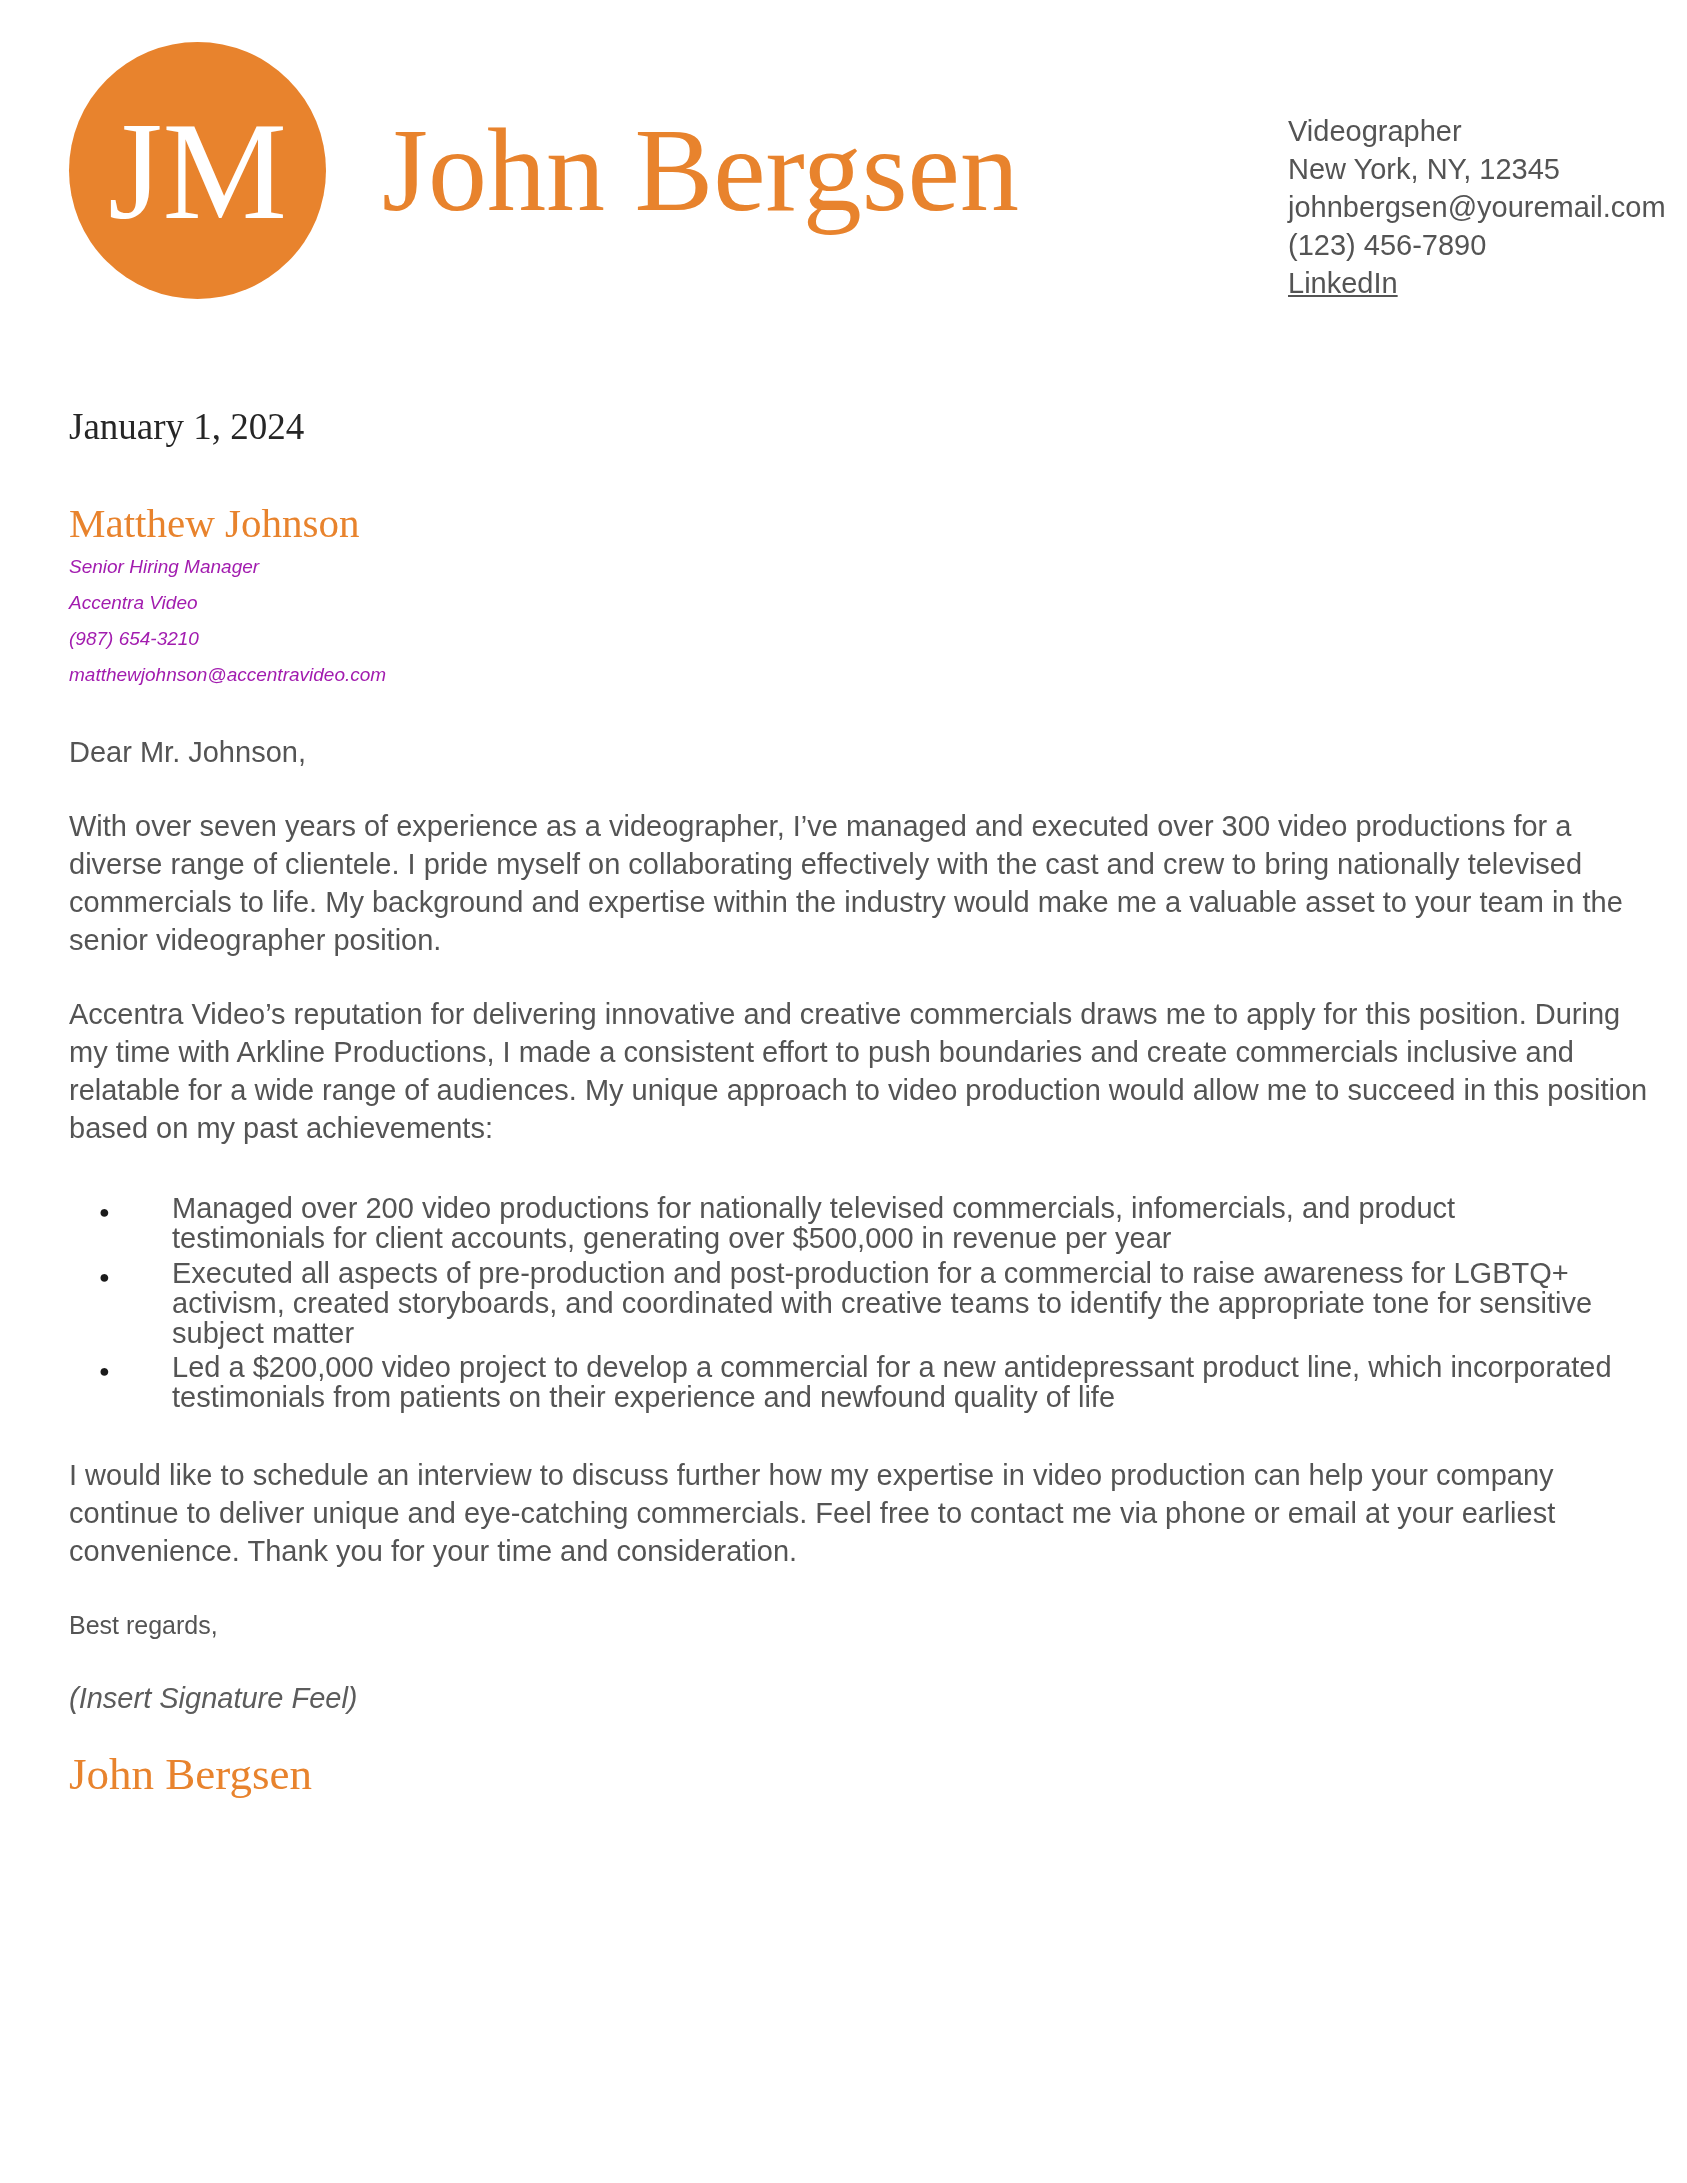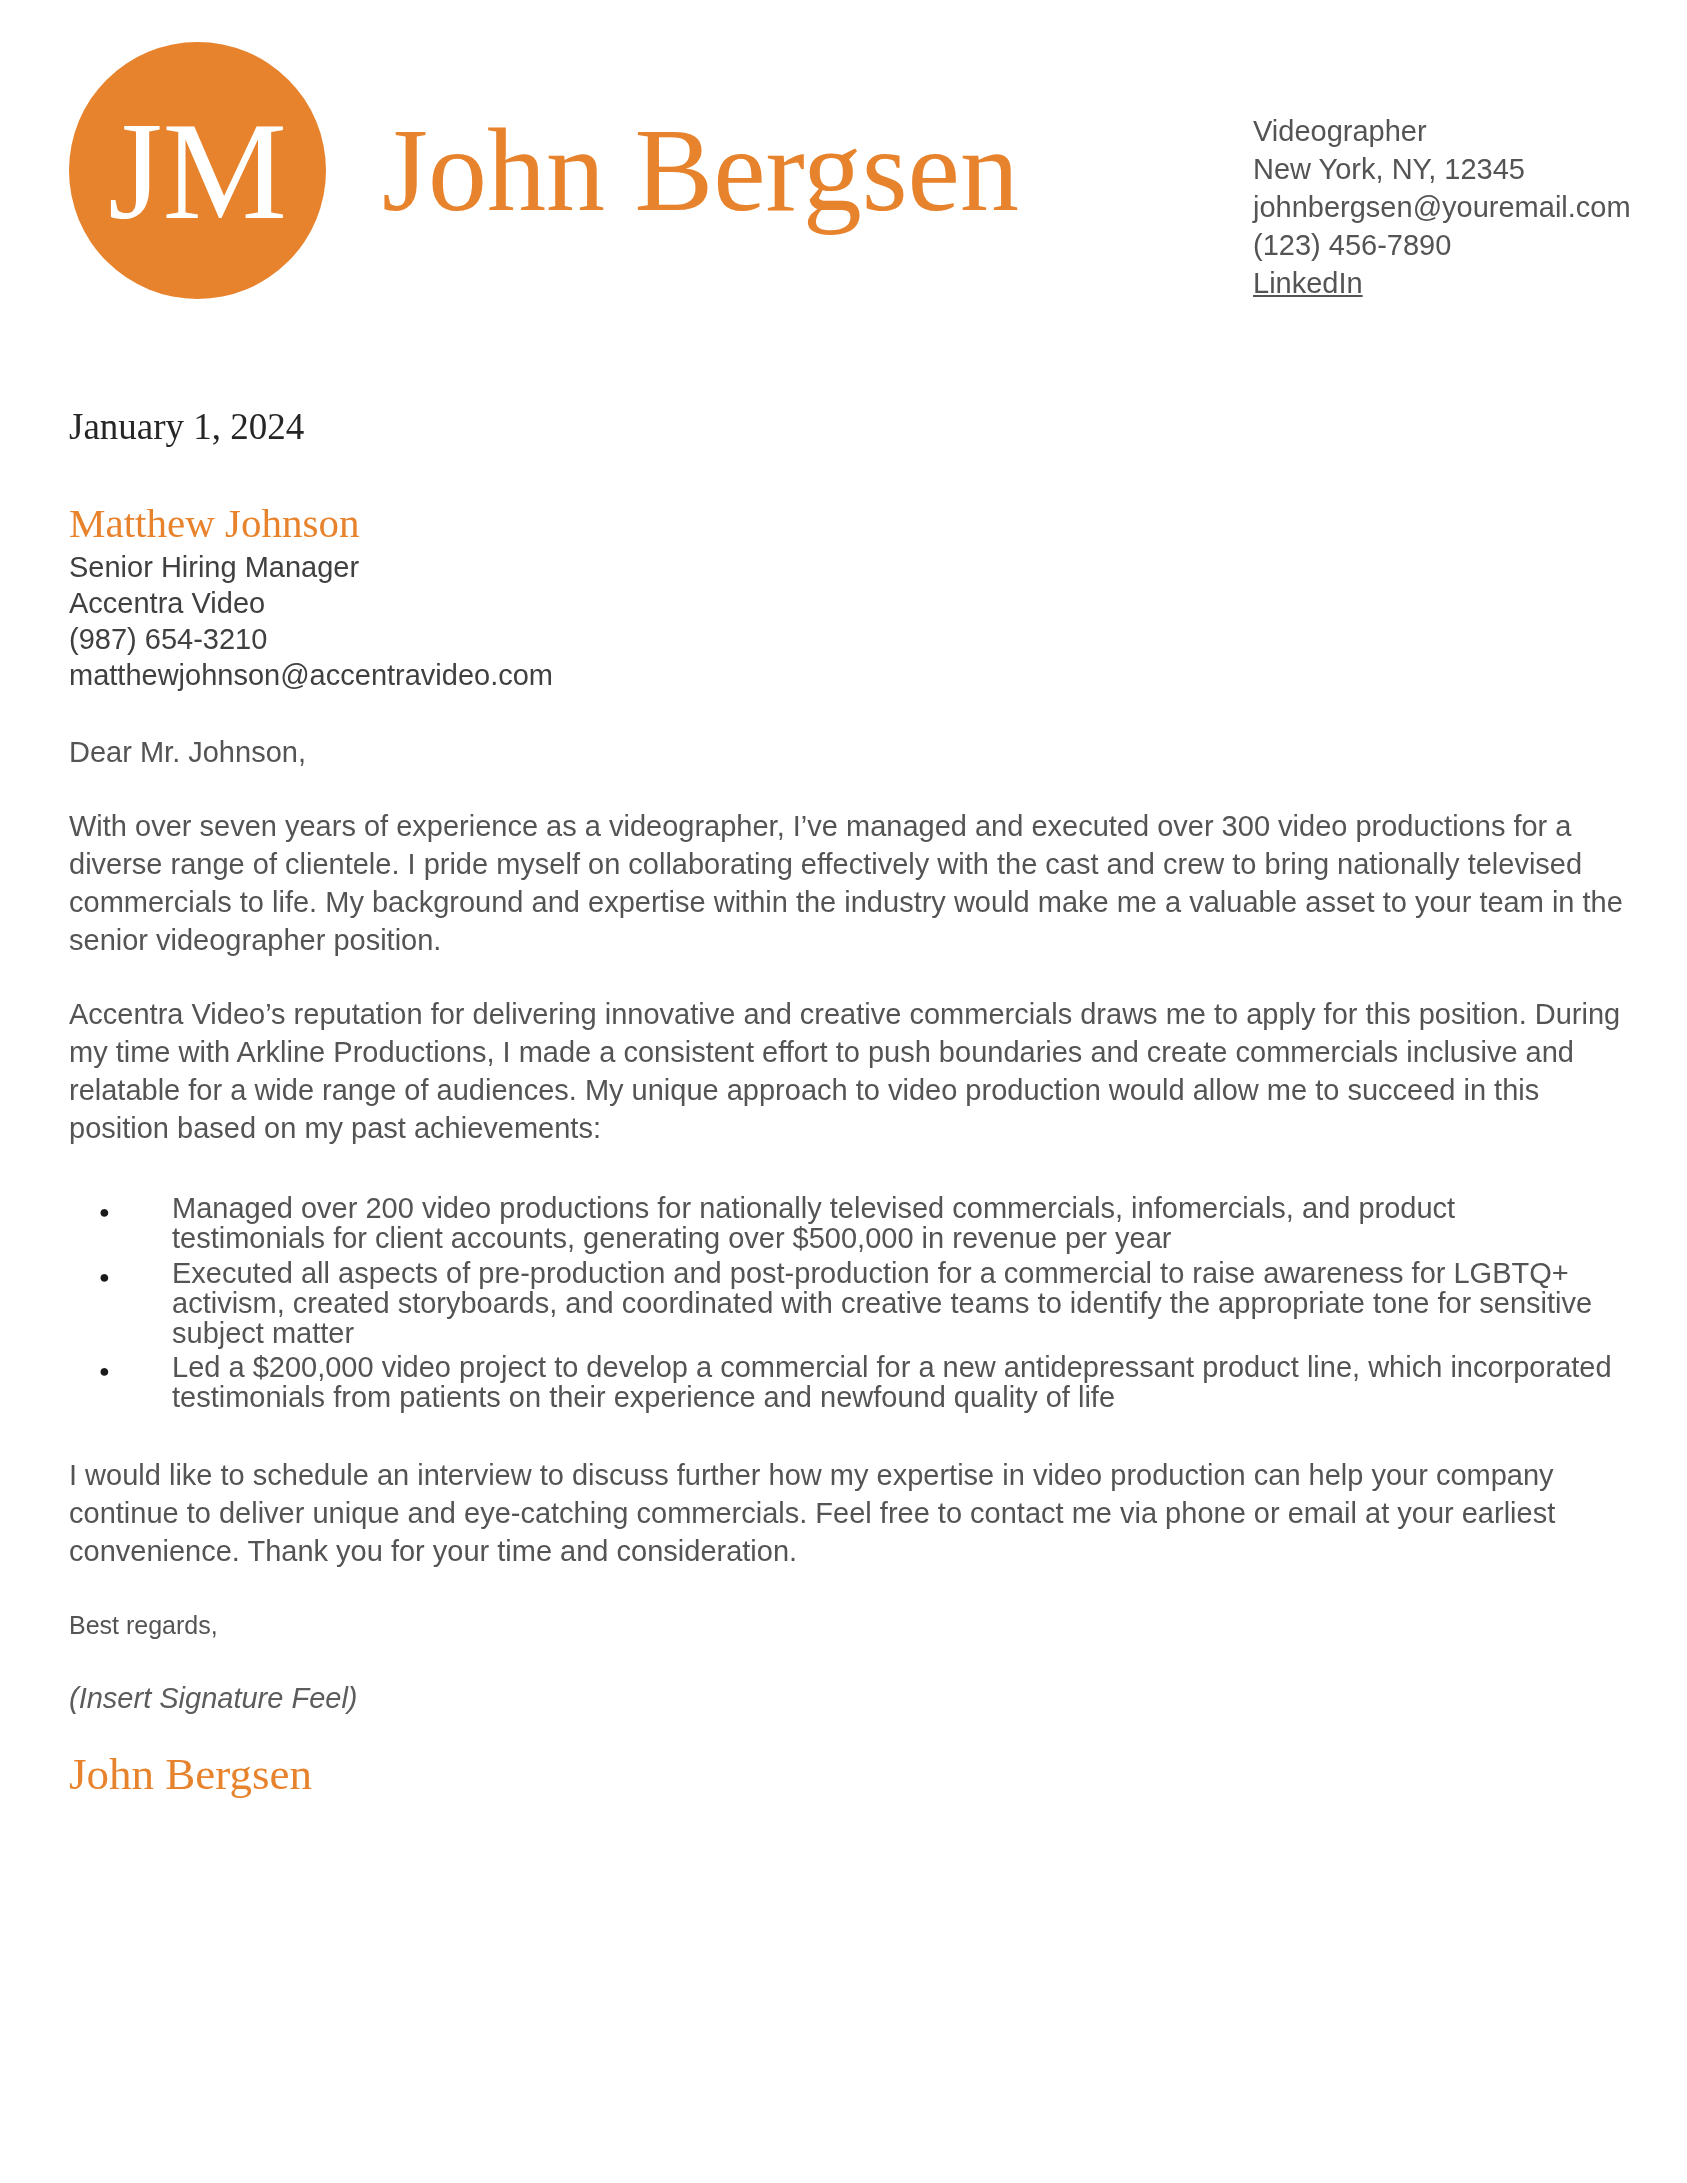--- a/index.html
+++ b/index.html
@@ -2,21 +2,21 @@
 <html style="font-size:10.6px"><head>
 <meta charset="utf-8">
 <style>
   html,body { margin:0; padding:0; background:#ffffff; }
   .page {
     position:relative;
     width:1687px;
     height:2183px;
     background:#ffffff;
     box-sizing:border-box;
-    padding:42px 64px 0 69px;
+    padding:42px 29px 0 69px;
     font-family:"Liberation Sans", sans-serif;
     color:#545454;
     overflow:hidden;
   }
   
   .header { display:flex; justify-content:space-between; align-items:flex-start; }
   .brand { display:flex; align-items:center; }
   .monogram-circle {
     width:257px; height:257px; border-radius:50%;
     background:#E8832D; color:#ffffff;
@@ -50,21 +50,21 @@
   }
   
   .recipient { margin-top:48px; }
   .recipient-name {
     margin:0;
     font-family:"Liberation Serif", serif;
     font-weight:normal;
     font-size:41px; line-height:52px;
     color:#E8832D;
   }
-  .recipient .line { font-size:29px; line-height:36px; color:#404040; }
+  .recipient .line { font-size:19px; line-height:36px; color:#a21caf;font-style:italic; }
   
   .salutation { margin:40px 0 0 0; font-size:29px; line-height:38px; }
   .body-para { margin:36px 0 0 0; font-size:29px; line-height:38px; }
   .bullets { list-style:none; margin:46px 0 0 0; padding:0 0 0 30px; }
   .bullets li { display:flex; align-items:flex-start; margin:0 0 4.6px 0; }
   .bullet {
     flex:0 0 73px; width:73px;
     font-size:18px; line-height:38px;
     color:#1a1a1a;
   }

